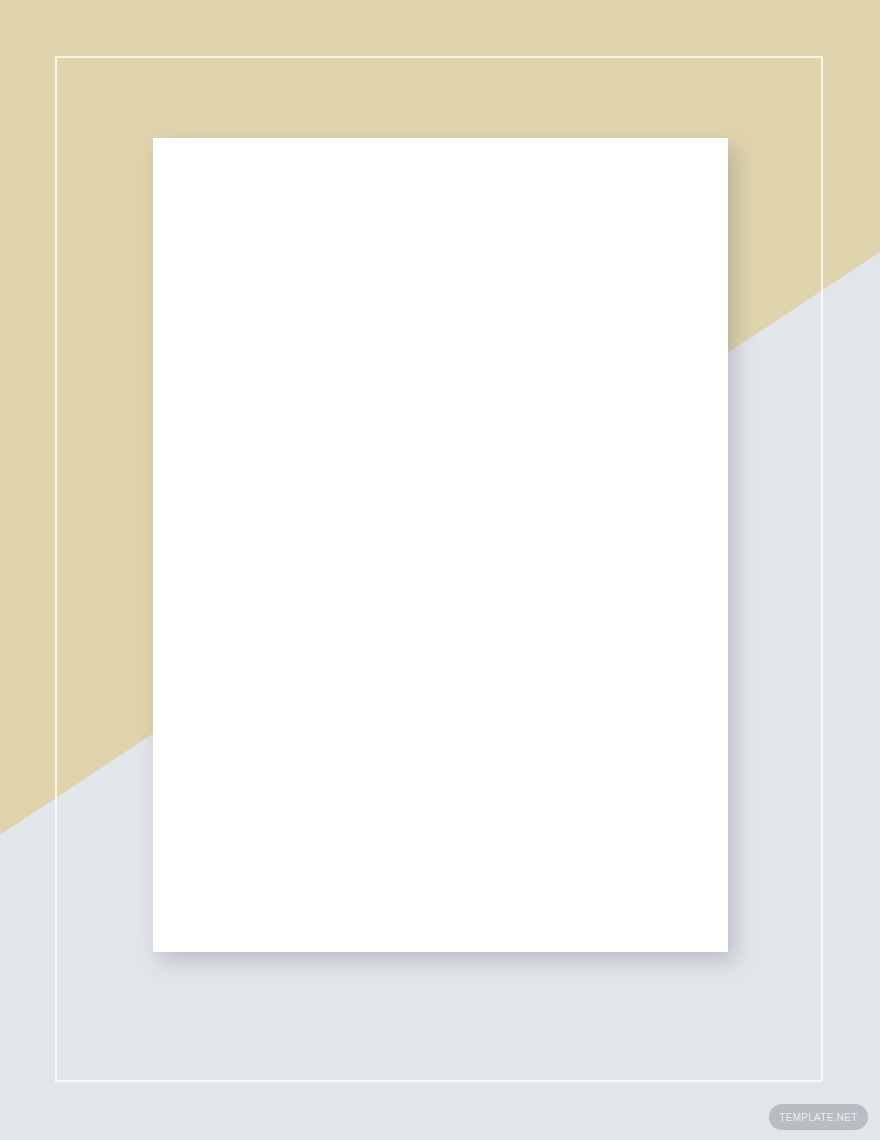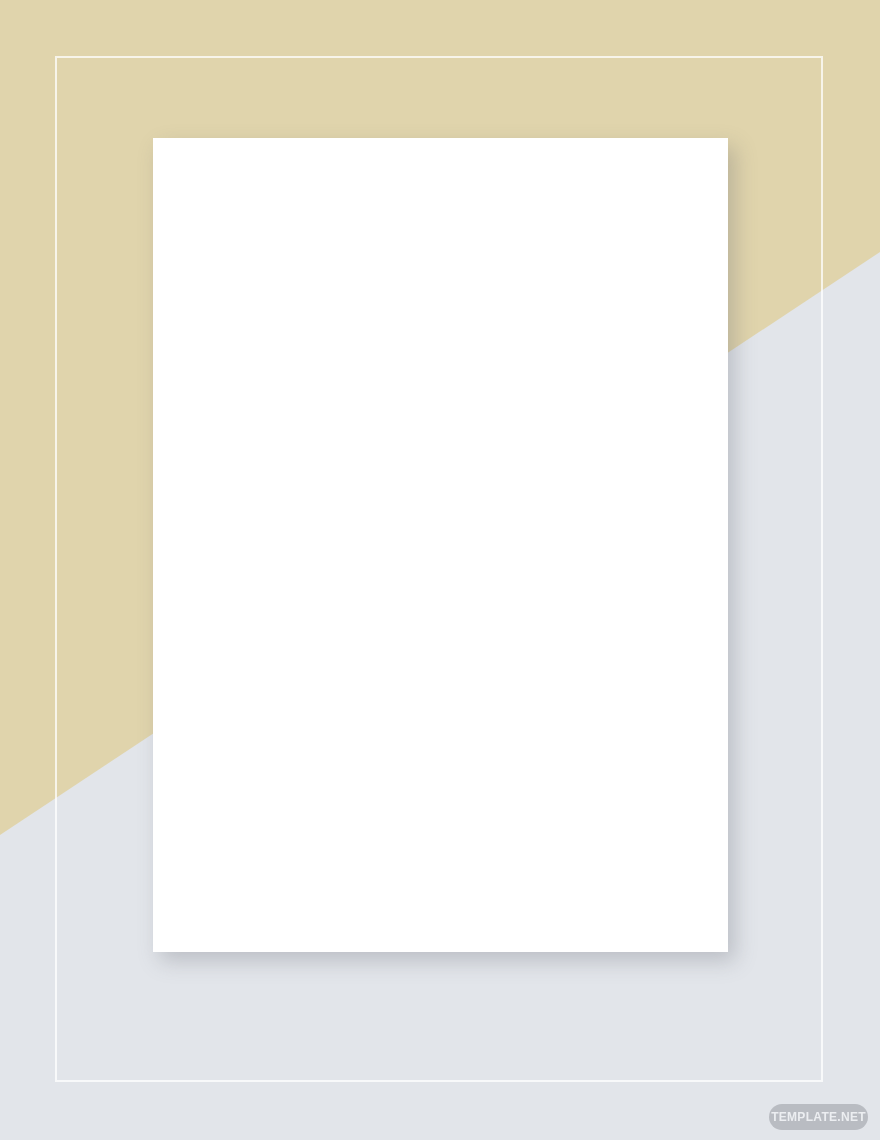--- a/index.html
+++ b/index.html
@@ -19,21 +19,21 @@
 
   
   .logo{position:absolute;left:0;top:0;width:575px;height:250px;}
 
   
   .icons{position:absolute;left:0;top:0;}
 
   
   .wm{position:absolute;left:769px;top:1104px;width:99px;height:26px;border-radius:13px;
       background:#b9bcc2;display:flex;align-items:center;justify-content:center;}
-  .wm span{color:#eceef1;font-size:12px;font-weight:700;letter-spacing:.3px;}
+  .wm span{color:#eceef1;font-size:10px;font-weight:400;letter-spacing:.3px;}
 </style>
 </head>
 <body>
 
 <div id="stage">
   <div class="bg-tan"></div>
   <div class="bg-frame"></div>
 
   <div class="doc">
     <div class="logo"></div>

